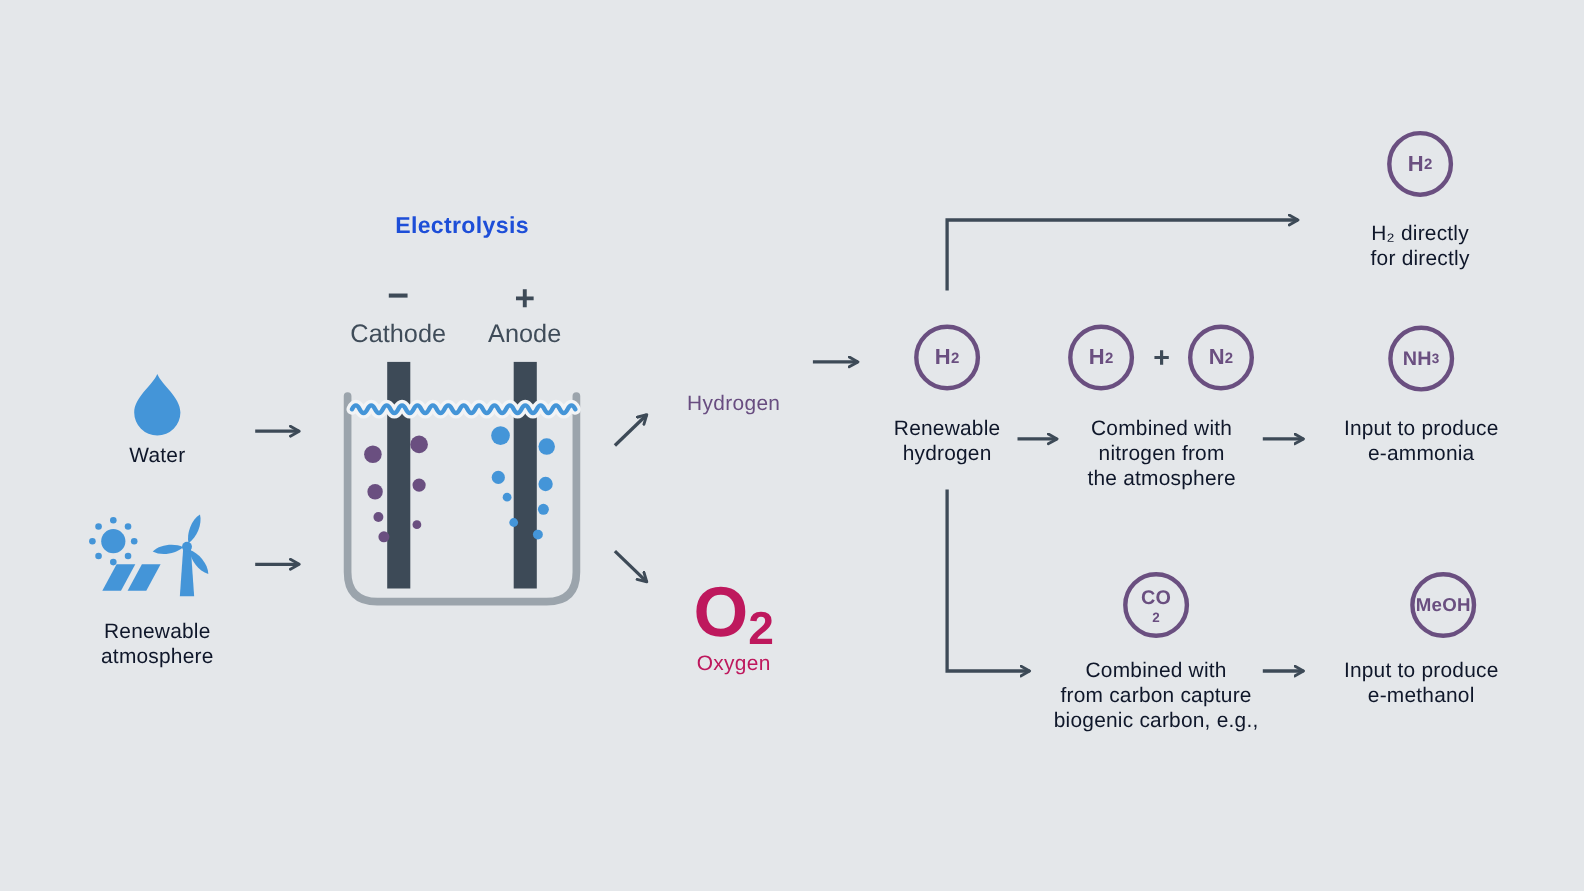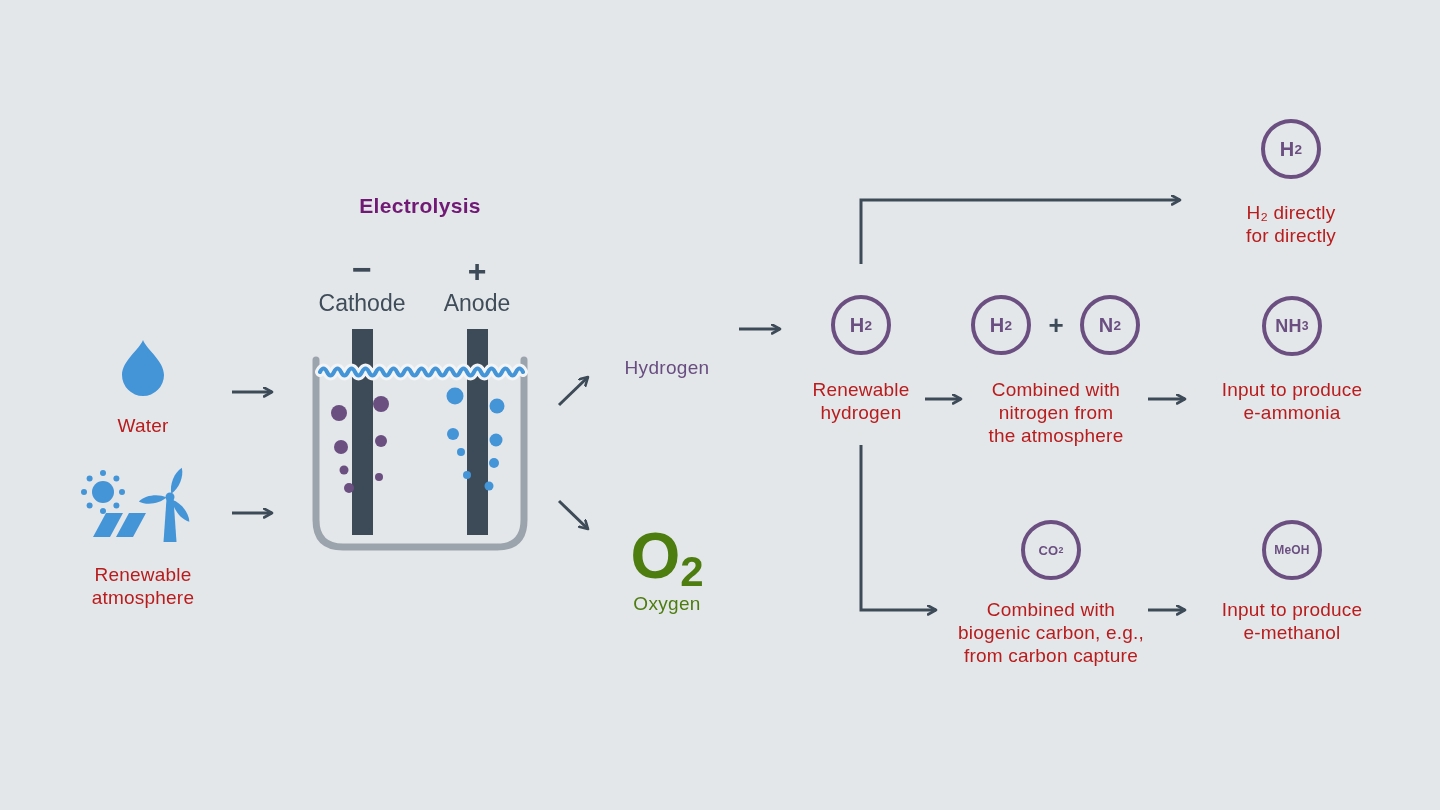--- a/index.html
+++ b/index.html
@@ -1,35 +1,35 @@
 <!DOCTYPE html>
 <html><head>
 <meta charset="utf-8">
 <style>
   html,body{margin:0;padding:0;background:#e4e7ea;}
   .canvas{position:relative;width:1440px;height:810px;background:#e4e7ea;overflow:hidden;
           font-family:"Liberation Sans","DejaVu Sans",sans-serif;color:#3f4c59;}
   .abs{position:absolute;}
   .center{text-align:center;}
-  .label{font-size:19px;line-height:23px;letter-spacing:.2px;color:#b91c1c;}
-  .title{font-size:21px;font-weight:bold;letter-spacing:.3px;color:#701a75;}
+  .label{font-size:19px;line-height:23px;letter-spacing:.2px;color:#0f172a;}
+  .title{font-size:21px;font-weight:bold;letter-spacing:.3px;color:#1d4ed8;}
   .sign{font-weight:bold;color:#3d4a57;}
   .elec-label{font-size:23px;color:#3f4c59;}
   .circle{width:60px;height:60px;box-sizing:border-box;border:4px solid #6a4f80;border-radius:50%;
           display:flex;align-items:center;justify-content:center;color:#6a4f80;
           font-weight:bold;font-size:20px;letter-spacing:.2px;background:transparent;}
   .circle.f18{font-size:18px;}
-  .circle.f17{font-size:13px;}
-  .circle.f15{font-size:12px;}
+  .circle.f17{font-size:18px;flex-direction:column;}
+  .circle.f15{font-size:17px;margin-left:20px;}
   .sub{font-size:.68em;vertical-align:-0.14em;font-weight:bold;}
   .gas{font-weight:bold;line-height:1;}
   .gas-main{font-size:64px;}
   .gas-sub{font-size:42px;}
   .purple{color:#684d80;}
-  .blue{color:#4d7c0f;}
+  .blue{color:#be185d;}
   .gas-name{font-size:19px;letter-spacing:.3px;}
   .plus-join{font-size:26px;font-weight:bold;color:#3d4a57;line-height:30px;}
   .arrow{stroke:#3d4a57;stroke-width:3;fill:none;}
 </style>
 </head>
 <body>
 
 <div class="canvas">
 
   <svg class="abs" style="left:0;top:0" width="1440" height="810" viewBox="0 0 1440 810">
@@ -100,21 +100,21 @@
     <line class="arrow" x1="559" y1="405" x2="588" y2="377" marker-end="url(#ah)"></line>
     <line class="arrow" x1="559" y1="501" x2="588" y2="529" marker-end="url(#ah)"></line>
     <line class="arrow" x1="739" y1="329" x2="780" y2="329" marker-end="url(#ah)"></line>
     <path class="arrow" d="M861,264 L861,200 L1180,200" marker-end="url(#ah)"></path>
     <line class="arrow" x1="925" y1="399" x2="961" y2="399" marker-end="url(#ah)"></line>
     <line class="arrow" x1="1148" y1="399" x2="1185" y2="399" marker-end="url(#ah)"></line>
     <path class="arrow" d="M861,445 L861,610 L936,610" marker-end="url(#ah)"></path>
     <line class="arrow" x1="1148" y1="610" x2="1185" y2="610" marker-end="url(#ah)"></line>
   </svg>
 
-  <div class="abs label center" style="left:83px;top:414px;width:120px">Water</div>
+  <div class="abs label center" style="left:83px;top:403px;width:120px">Water</div>
   <div class="abs center" style="left:63px;top:563px;width:160px">
     <div class="label">Renewable</div>
     <div class="label">atmosphere</div>
   </div>
 
   <div class="abs title center" style="left:330px;top:194px;width:180px">Electrolysis</div>
   <div class="abs sign center" style="left:332px;top:252px;width:60px;font-size:34px;line-height:34px">−</div>
   <div class="abs elec-label center" style="left:312px;top:290px;width:100px">Cathode</div>
   <div class="abs sign center" style="left:447px;top:254px;width:60px;font-size:32px;line-height:34px">+</div>
   <div class="abs elec-label center" style="left:427px;top:290px;width:100px">Anode</div>
@@ -167,22 +167,22 @@
     <div class="label">Input to produce</div>
     <div class="label">e-ammonia</div>
   </div>
 
   <div class="abs circle f17" style="left:1021px;top:520px">
     <span>CO</span>
       <span class="sub">2</span>
   </div>
   <div class="abs center" style="left:941px;top:598px;width:220px">
     <div class="label">Combined with</div>
+    <div class="label">from carbon capture</div>
     <div class="label">biogenic carbon, e.g.,</div>
-    <div class="label">from carbon capture</div>
   </div>
 
   <div class="abs circle f15" style="left:1262px;top:520px">
     <span>MeOH</span>
       <span class="sub"></span>
   </div>
   <div class="abs center" style="left:1202px;top:598px;width:180px">
     <div class="label">Input to produce</div>
     <div class="label">e-methanol</div>
   </div>

